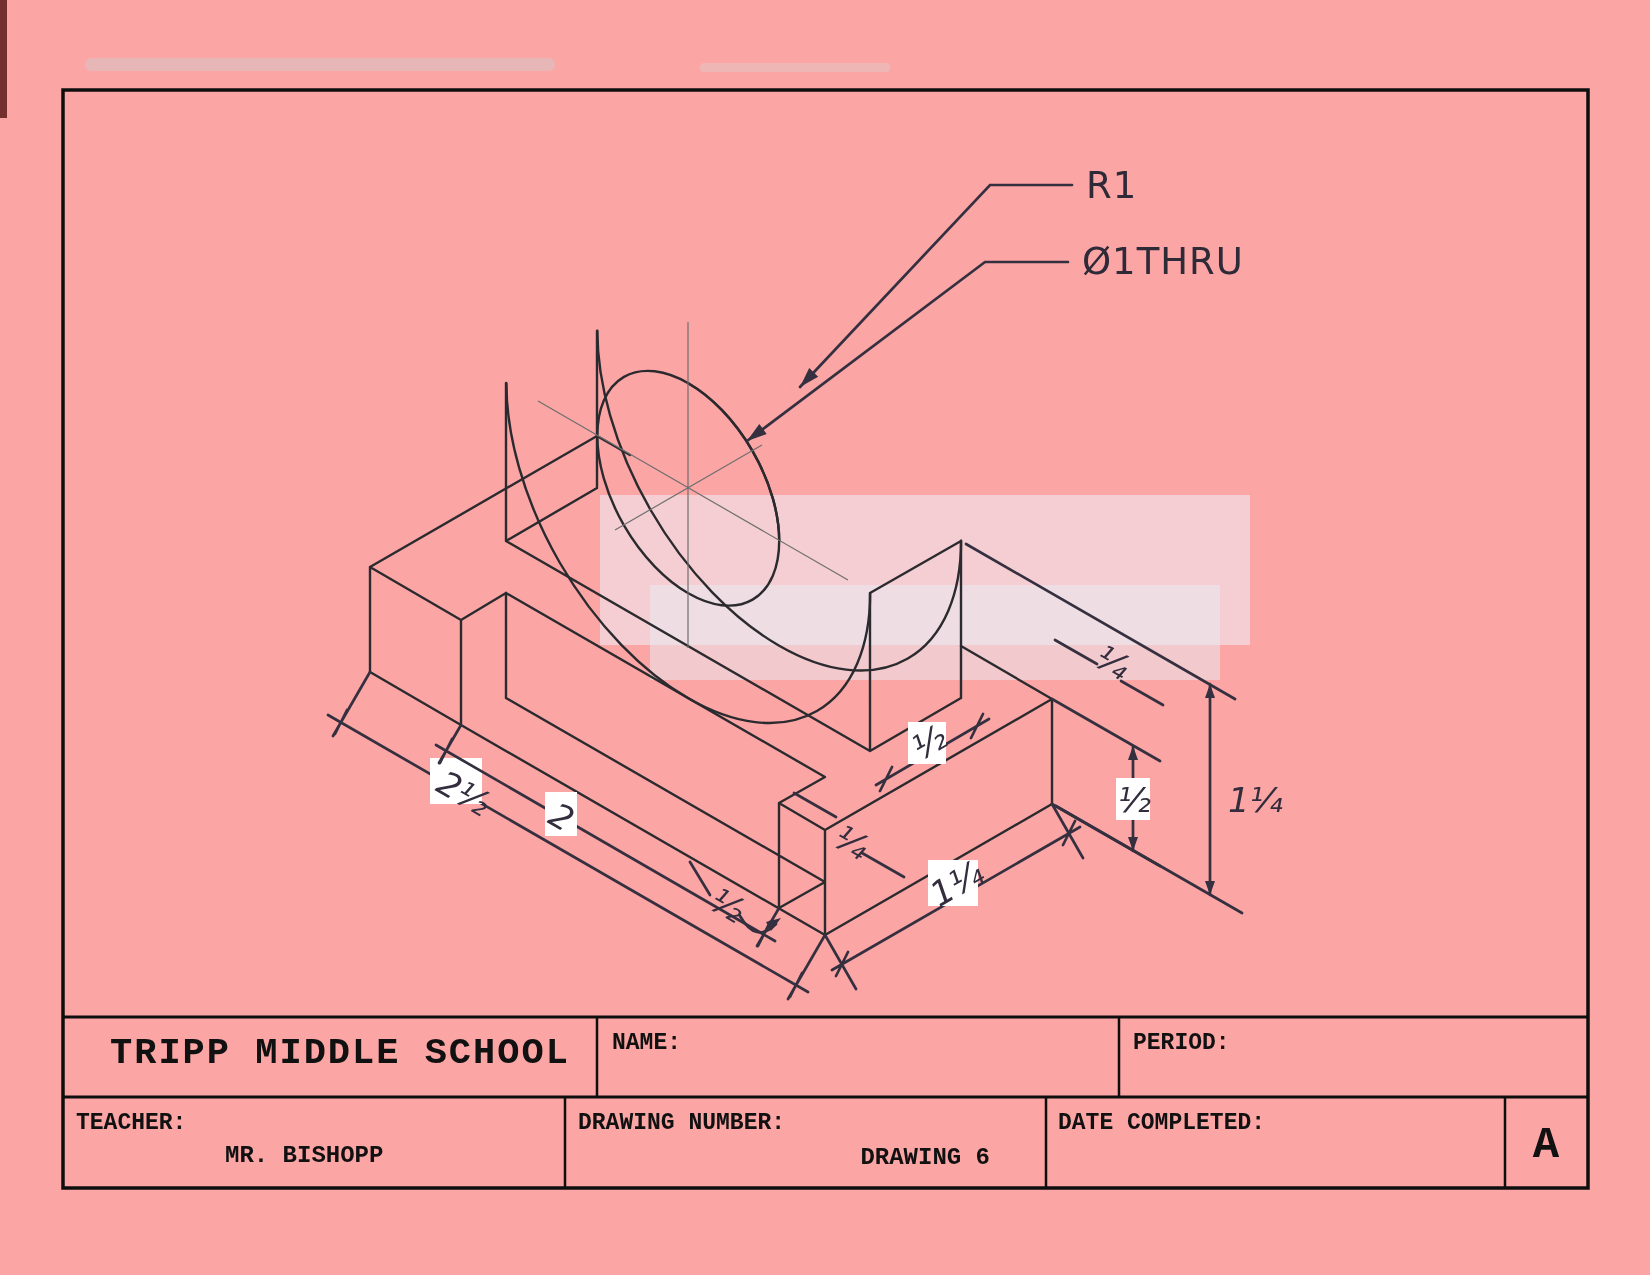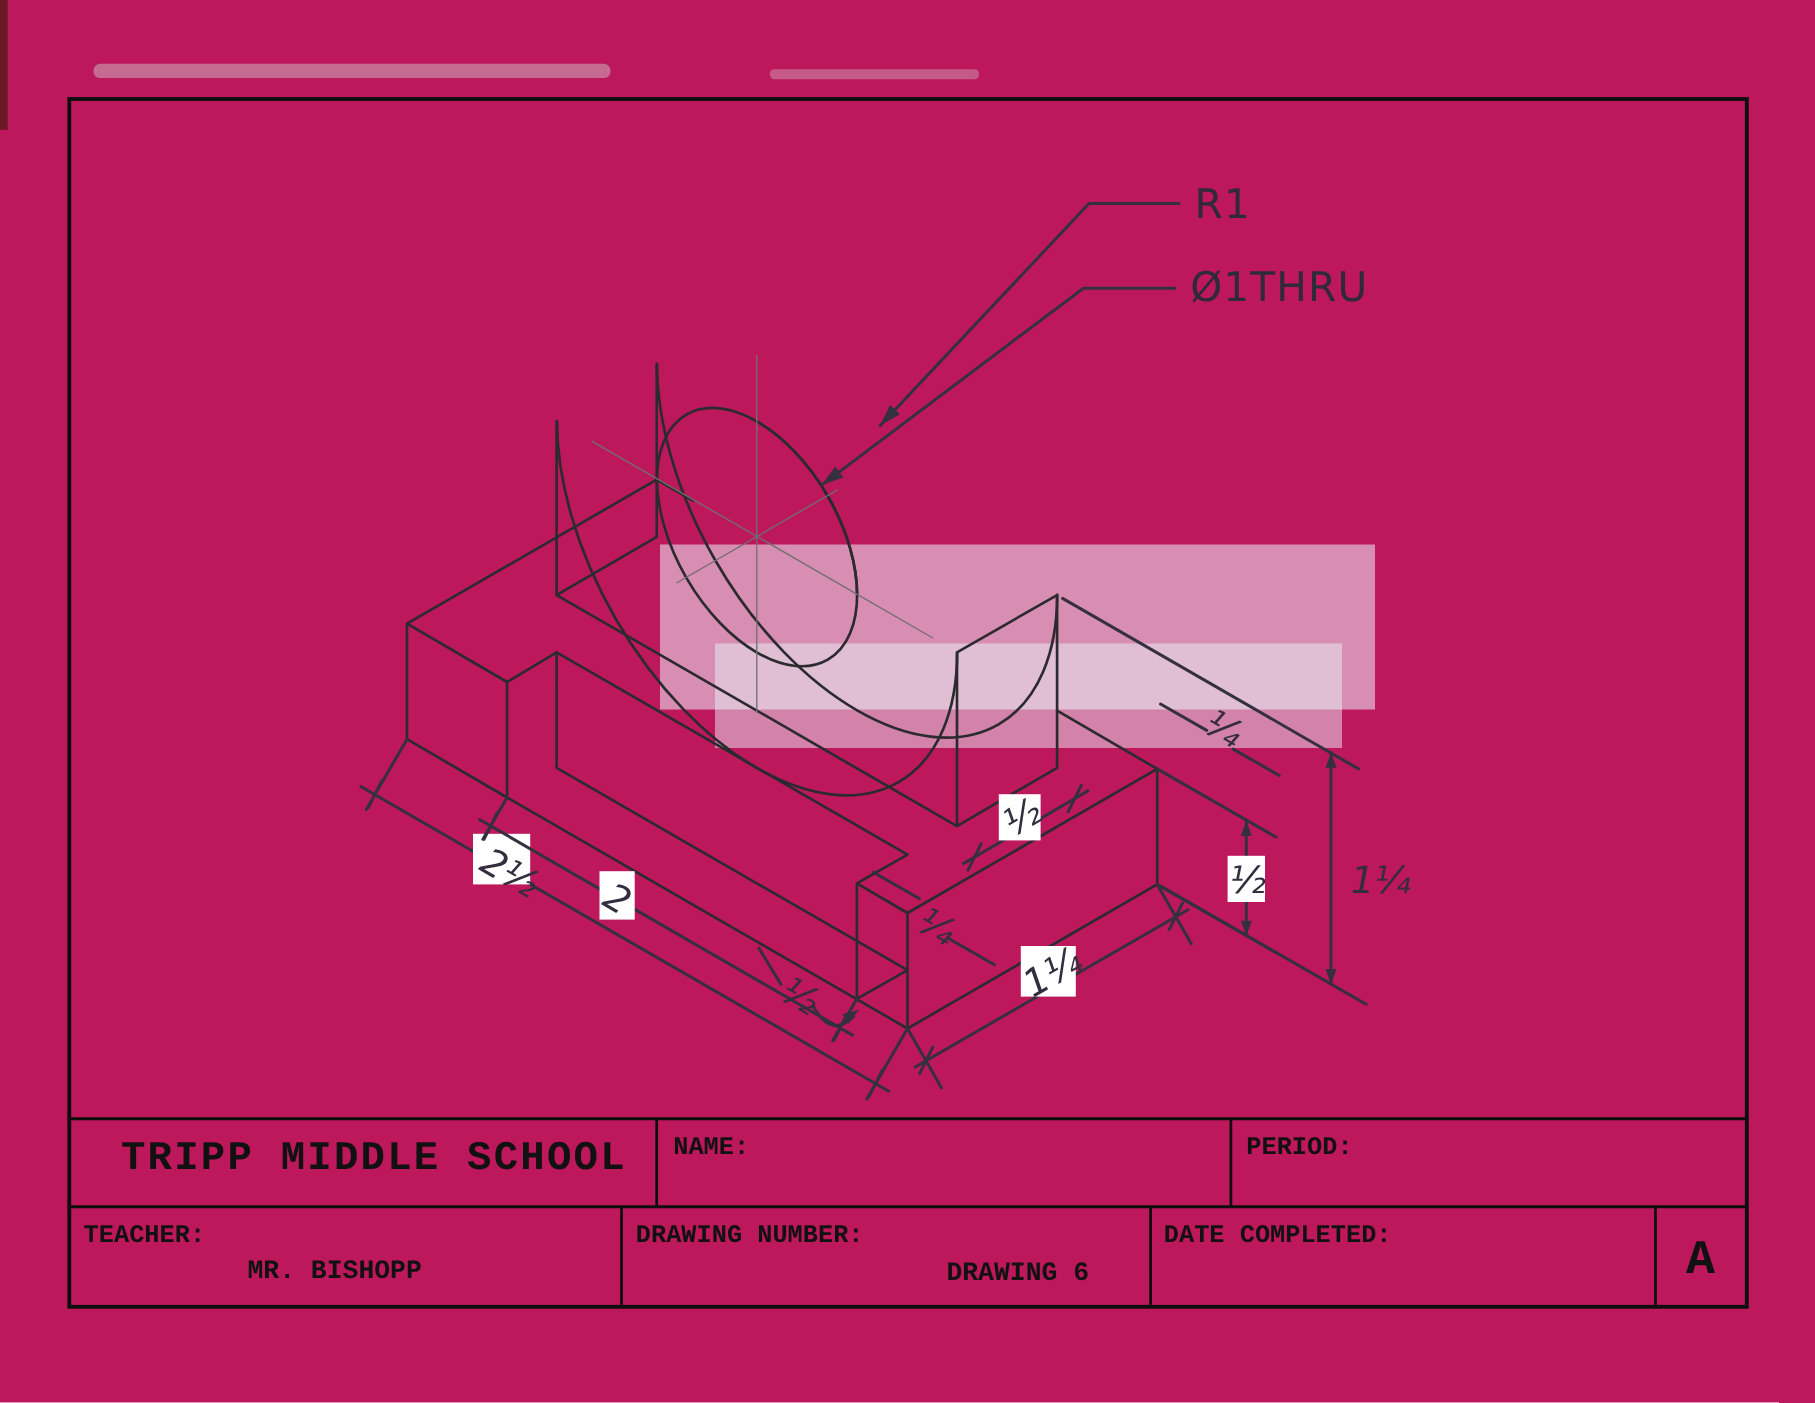--- a/index.html
+++ b/index.html
@@ -1,16 +1,16 @@
 <!DOCTYPE html>
 <html><head>
 <meta charset="utf-8">
 <style>
   html,body{margin:0;padding:0;background:#ffffff;}
-  .sheet{position:relative;width:1650px;height:1275px;background:#be185d;overflow:hidden;
+  .sheet{position:relative;width:1650px;height:1275px;background:#fca5a5;overflow:hidden;
          font-family:"Liberation Mono", monospace;}
   svg{position:absolute;left:0;top:0;}
   .geo{stroke:#2b2b2f;stroke-width:2.4;fill:none;stroke-linecap:round;stroke-linejoin:round;}
   .pen{stroke:#35303f;stroke-width:2.7;fill:none;stroke-linecap:round;}
   .cl{stroke:#6f6f6f;stroke-width:1.2;fill:none;}
   .tb{stroke:#0e0e0e;fill:none;}
   .dimtxt{font-family:"DejaVu Sans",sans-serif;font-style:italic;font-size:34px;fill:#332d3e;}
   .calltxt{font-family:"DejaVu Sans",sans-serif;font-size:37px;fill:#2f2a38;letter-spacing:1px;}
   .blocktxt{font-family:"Liberation Mono",monospace;font-weight:bold;fill:#111;}
   .bgpad{fill:#ffffff;}

